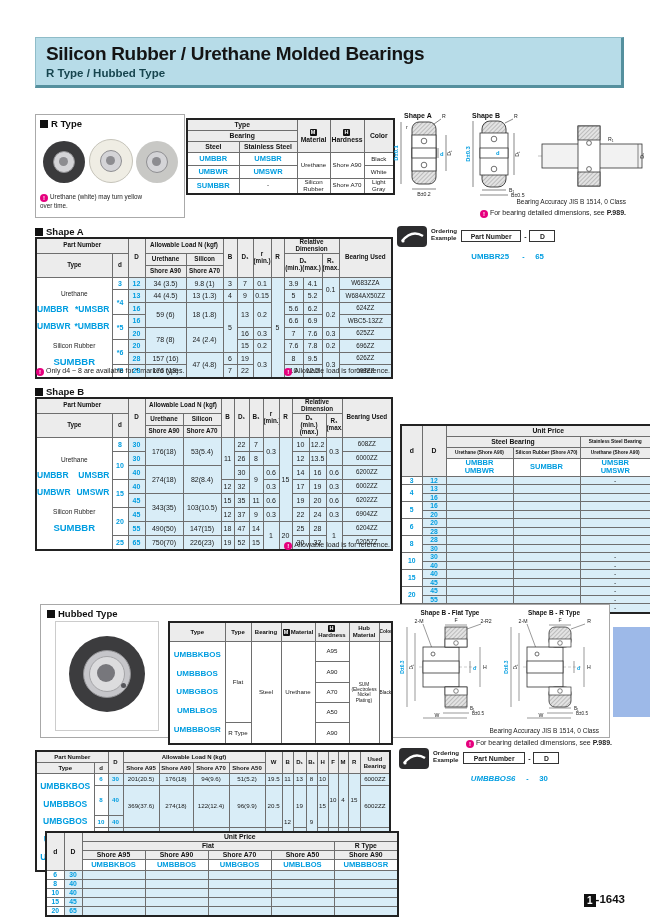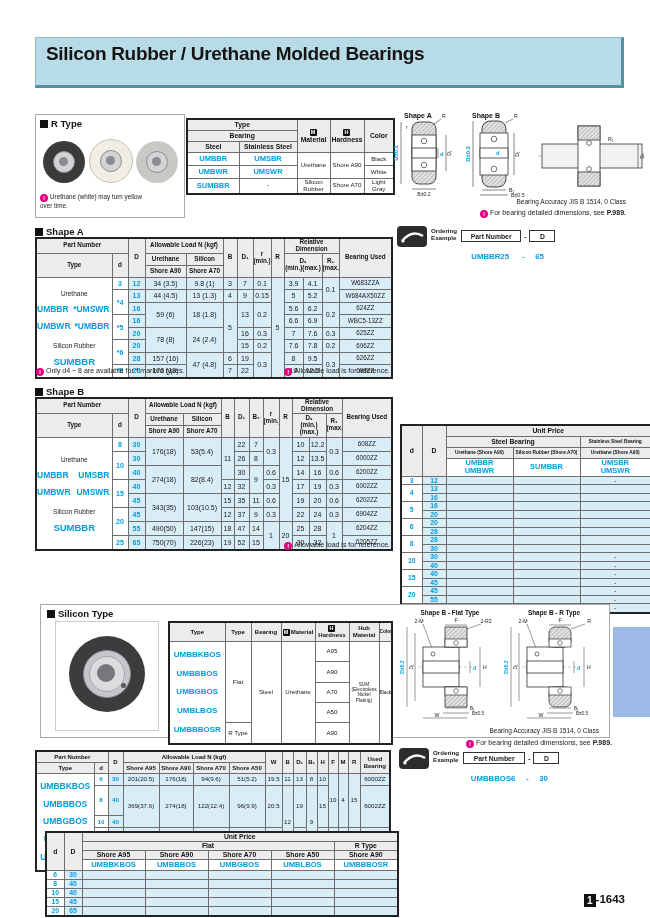--- a/index.html
+++ b/index.html
@@ -93,20 +93,21 @@
   .sl{font-size:5.2px;fill:#222;}
   .sb{font-size:5.8px;font-weight:bold;fill:#009de0;}
 </style>
 </head>
 <body>
 
 <div class="page">
 
   <div class="abs hband" style="left:35px;top:37px;width:589px;height:51px;">
     <div class="htitle">Silicon Rubber / Urethane Molded Bearings</div>
+    <div class="hsub">R Type / Hubbed Type</div>
   </div>
 
   <div class="abs photobox" style="left:35px;top:114px;width:150px;height:104px;">
     <div class="seclab" style="position:absolute;left:4px;top:3px;"><span class="sq"></span><span>R Type</span></div>
     <div class="wheel" style="left:7px;top:26px;width:42px;height:42px;background:#3a3a3c;">
       <div class="ring" style="left:10px;top:10px;width:20px;height:20px;"></div>
       <div class="hubc" style="left:16px;top:16px;width:9px;height:9px;"></div>
     </div>
     <div class="wheel" style="left:53px;top:24px;width:42px;height:42px;background:#efede4;border:1px solid #c6c4ba;">
       <div class="ring" style="left:10px;top:10px;width:20px;height:20px;"></div>
@@ -282,21 +283,21 @@
     </tr>
     <tr>
       <th>Shore A90</th>
       <th>Shore A70</th>
     </tr>
     </thead>
     <tbody>
     <tr>
       <td rowspan="8" class="tb">
         <div class="lab">Urethane</div>
-        <div class="pn2"><span>UMBBR</span><span>*UMSWR</span></div>
+        <div class="pn2"><span>UMBBR</span><span>*UMSBR</span></div>
         <div class="pn2"><span>UMBWR</span><span>*UMBBR</span></div>
         <div class="lab">Silicon Rubber</div>
         <div class="pn1">SUMBBR</div>
       </td>
       <td class="cd">3</td>
       <td class="cD">12</td>
       <td class="cb">34 (3.5)</td>
       <td class="cb">9.8 (1)</td>
       <td class="cb">3</td>
       <td class="cb">7</td>
@@ -677,21 +678,21 @@
           <td class="cd">25</td>
           <td class="cD">65</td>
           <td class="cb"></td>
           <td class="cb"></td>
           <td class="cb">-</td>
         </tr>
     </tbody>
   </table>
 
   <div class="abs hubsection" style="left:40px;top:604px;width:570px;height:134px;">
-    <div class="seclab" style="position:absolute;left:6px;top:3px;"><span class="sq"></span><span>Silicon Type</span></div>
+    <div class="seclab" style="position:absolute;left:6px;top:3px;"><span class="sq"></span><span>Hubbed Type</span></div>
     <div class="photobox" style="position:absolute;left:14px;top:16px;width:104px;height:110px;border-color:#ccc;">
       <div class="wheel" style="left:13px;top:14px;width:76px;height:76px;background:#3c3c3e;">
         <div class="ring" style="left:14px;top:14px;width:46px;height:46px;background:#c6c6ca;"></div>
         <div class="ring" style="left:20px;top:20px;width:34px;height:34px;background:#dcdcde;border-color:#a5a5a8;"></div>
         <div class="hubc" style="left:28px;top:28px;width:18px;height:18px;background:#77777c;"></div>
         <div class="hubc" style="left:52px;top:47px;width:5px;height:5px;background:#55555a;"></div>
       </div>
     </div>
 
     <table class="tbl t-hub" style="position:absolute;left:127px;top:16px;">
@@ -951,21 +952,21 @@
       <path d="M6 16 Q16 4 27 11" stroke="#fff" stroke-width="2.4" fill="none"></path>
       <circle cx="7" cy="16" r="1.6" fill="#fff"></circle>
     </svg>
     <div class="olabel">Ordering
 Example</div>
     <div>
       <div>
         <span class="obox" style="width:60px;">Part Number</span><span class="odash">-</span><span class="obox" style="width:24px;">D</span>
       </div>
       <div style="margin-top:2px;">
-        <span class="oex" style="width:60px;">UMBBBOS6</span><span class="odash pn">-</span><span class="oex" style="width:24px;">30</span>
+        <span class="oex" style="width:60px;font-style:italic;">UMBBBOS6</span><span class="odash pn">-</span><span class="oex" style="width:24px;">30</span>
       </div>
     </div>
   </div>
 
   <table class="abs tbl t-bp" style="left:45px;top:831px;">
     <colgroup>
         <col style="width:18px">
         <col style="width:18px">
         <col style="width:63px">
         <col style="width:63px">

